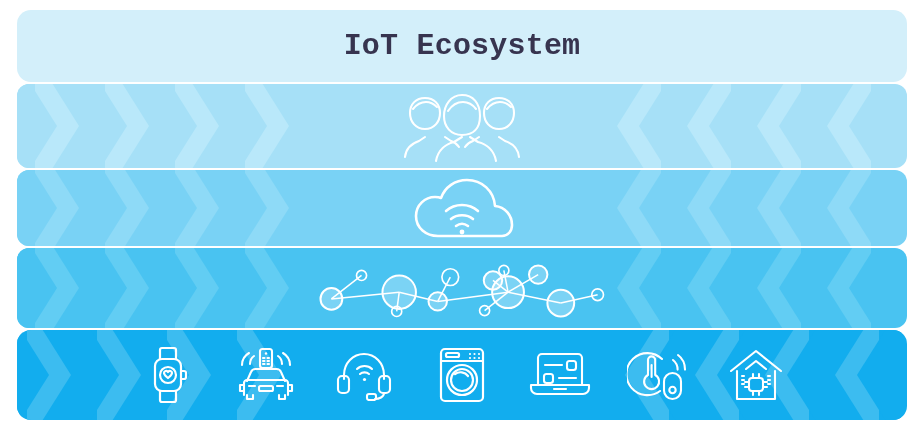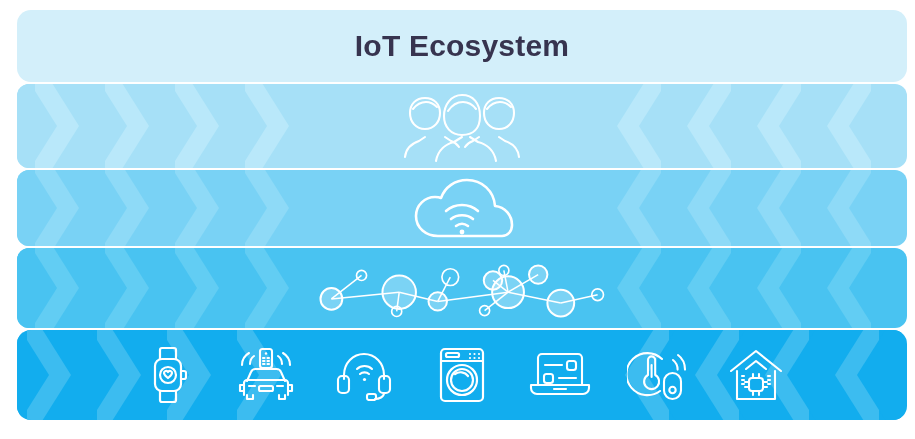--- a/index.html
+++ b/index.html
@@ -9,20 +9,21 @@
   }
   .infographic{
     position:relative;width:915px;height:439px;
     background:#ffffff;
   }
 
   
   .band{
     position:absolute;left:17px;right:8px;
     overflow:hidden;
+    font-family:Liberation Mono, monospace;
   }
 
   #band-title{top:10px;height:72px;border-radius:14px;background:#d3effa;}
   #band-people{top:84px;height:84px;border-radius:12px;background:#a6e0f7;}
   #band-cloud{top:170px;height:76px;border-radius:12px;background:#79d2f5;}
   #band-network{top:248px;height:80px;border-radius:12px;background:#49c3f1;}
   #band-devices{top:330px;height:90px;border-radius:14px;background:#12adee;}
 
   
   .chev-wrap{position:absolute;top:0;bottom:0;overflow:hidden;}

